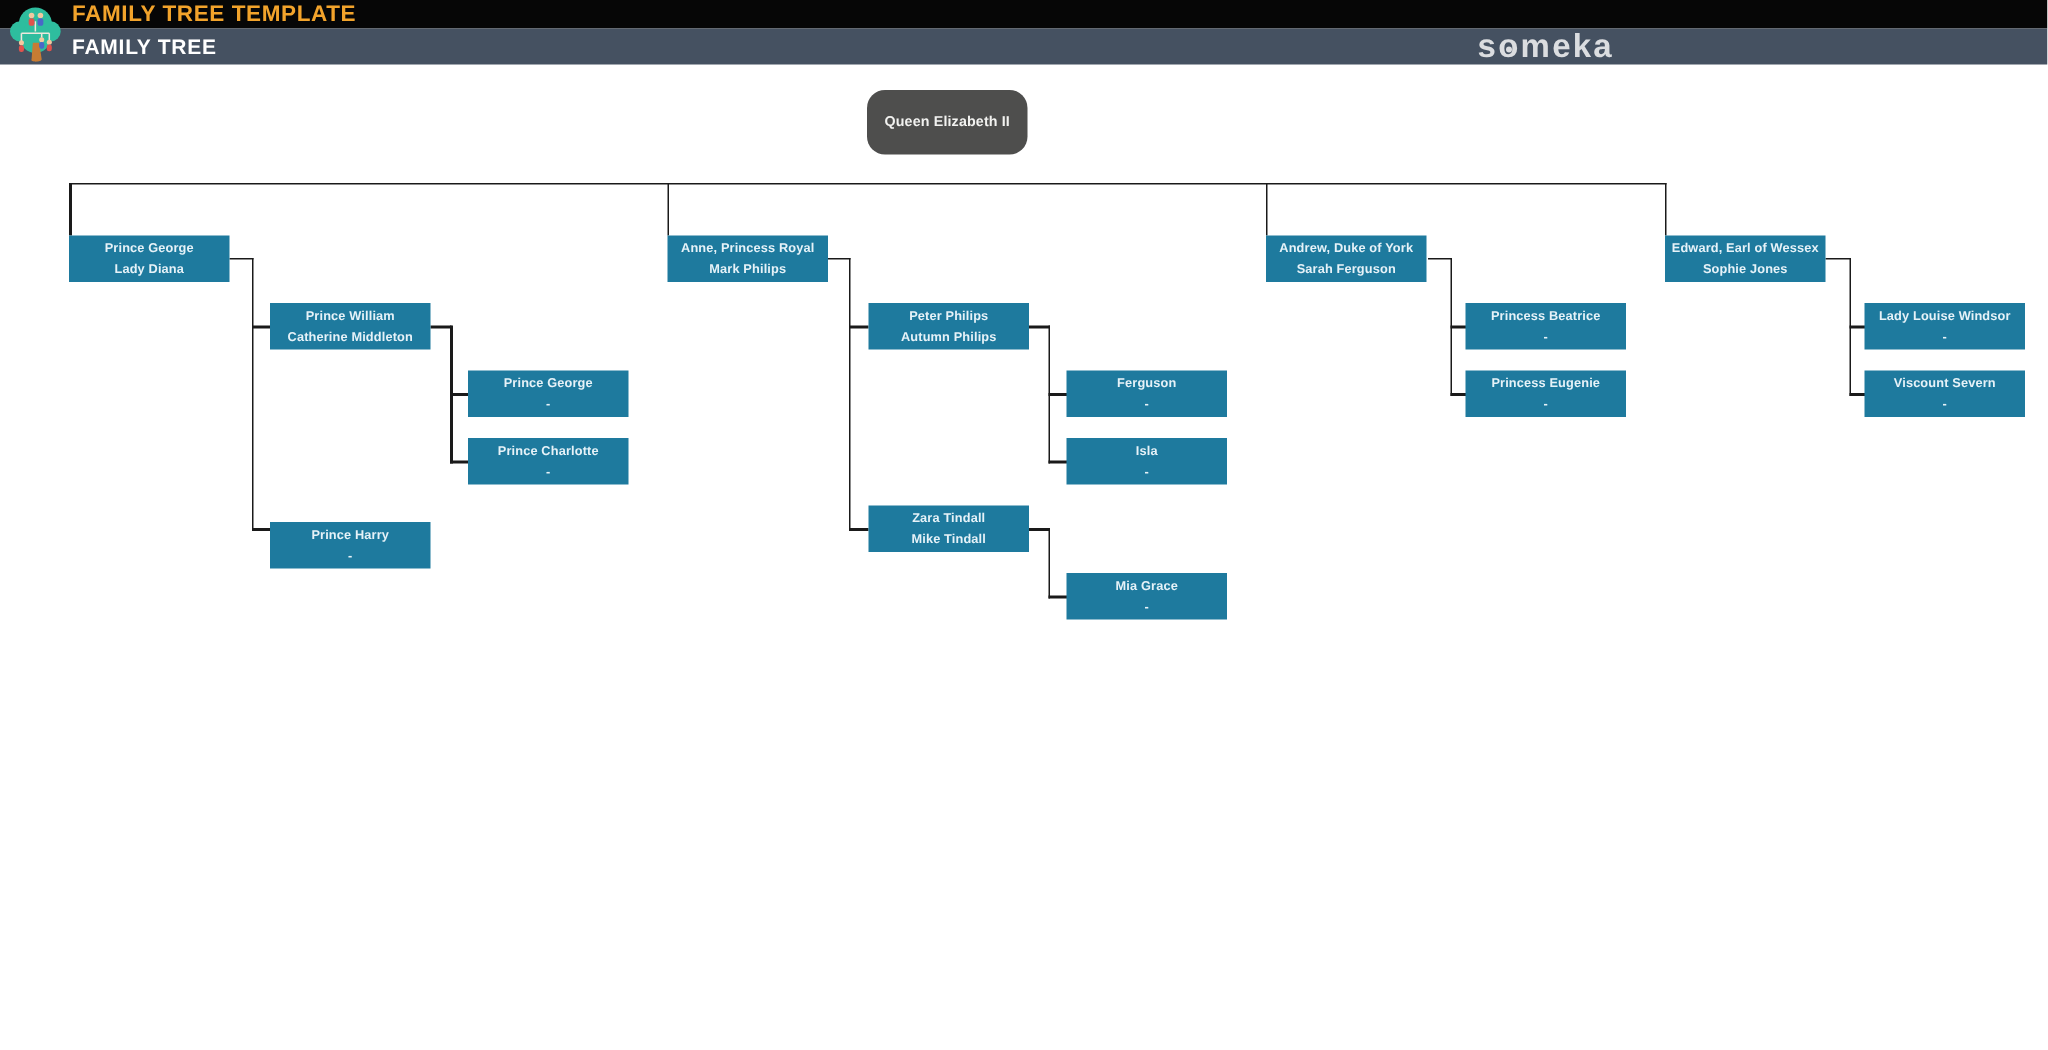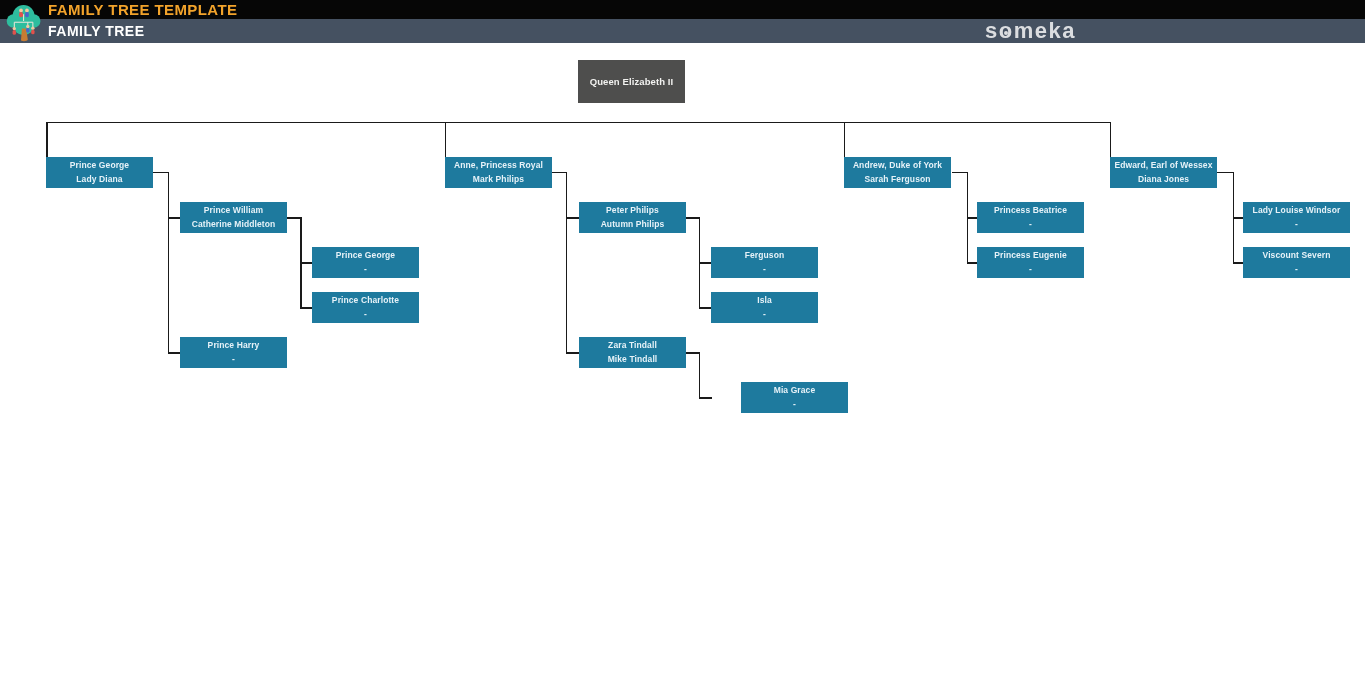--- a/index.html
+++ b/index.html
@@ -18,21 +18,21 @@
   .brand .o { position: relative; display: inline-block; }
   .brand .o::after { content: ''; position: absolute; left: 50%; top: 60%; width: 4px; height: 4px;
                      border-radius: 50%; background: #DBDDE0; transform: translate(-50%,-50%); }
   .logo { position: absolute; left: 5px; top: 1px; width: 38px; height: 45px; z-index: 5; }
   
 
   .node { position: absolute; width: 107px; height: 31px; background: #1E7A9E; color: #E6F2F8;
           display: flex; flex-direction: column; justify-content: center; align-items: center;
           text-align: center; font-size: 8.5px; font-weight: 600; line-height: 13.5px;
           letter-spacing: 0.1px; box-sizing: border-box; }
-  .node.root { width: 107px; height: 43px; background: #4E4E4D; color: #F2F2F0; font-size: 9.5px; }
+  .node.root { width: 107px; height: 43px; background: #4E4E4D; color: #F2F2F0; font-size: 9.5px; border-radius: 12px; }
 
   .ln { position: absolute; background: #1A1A1A; }
   .ln.h { height: 1.5px; }
   .ln.v { width: 1.5px; }
 </style>
 </head>
 <body>
 
 <div id="app">
 
@@ -125,21 +125,21 @@
     <span>Catherine Middleton</span>
   </div>
   <div class="node" style="left:312px;top:247px">
     <span>Prince George</span>
     <span>-</span>
   </div>
   <div class="node" style="left:312px;top:292px">
     <span>Prince Charlotte</span>
     <span>-</span>
   </div>
-  <div class="node" style="left:180px;top:337px">
+  <div class="node" style="left:180px;top:348px">
     <span>Prince Harry</span>
     <span>-</span>
   </div>
 
   <div class="node" style="left:445px;top:157px">
     <span>Anne, Princess Royal</span>
     <span>Mark Philips</span>
   </div>
   <div class="node" style="left:579px;top:202px">
     <span>Peter Philips</span>
@@ -150,41 +150,41 @@
     <span>-</span>
   </div>
   <div class="node" style="left:711px;top:292px">
     <span>Isla</span>
     <span>-</span>
   </div>
   <div class="node" style="left:579px;top:337px">
     <span>Zara Tindall</span>
     <span>Mike Tindall</span>
   </div>
-  <div class="node" style="left:741px;top:382px">
+  <div class="node" style="left:711px;top:382px">
     <span>Mia Grace</span>
     <span>-</span>
   </div>
 
   <div class="node" style="left:844px;top:157px">
     <span>Andrew, Duke of York</span>
     <span>Sarah Ferguson</span>
   </div>
   <div class="node" style="left:977px;top:202px">
     <span>Princess Beatrice</span>
     <span>-</span>
   </div>
   <div class="node" style="left:977px;top:247px">
     <span>Princess Eugenie</span>
     <span>-</span>
   </div>
 
   <div class="node" style="left:1110px;top:157px">
     <span>Edward, Earl of Wessex</span>
-    <span>Diana Jones</span>
+    <span>Sophie Jones</span>
   </div>
   <div class="node" style="left:1243px;top:202px">
     <span>Lady Louise Windsor</span>
     <span>-</span>
   </div>
   <div class="node" style="left:1243px;top:247px">
     <span>Viscount Severn</span>
     <span>-</span>
   </div>
 

